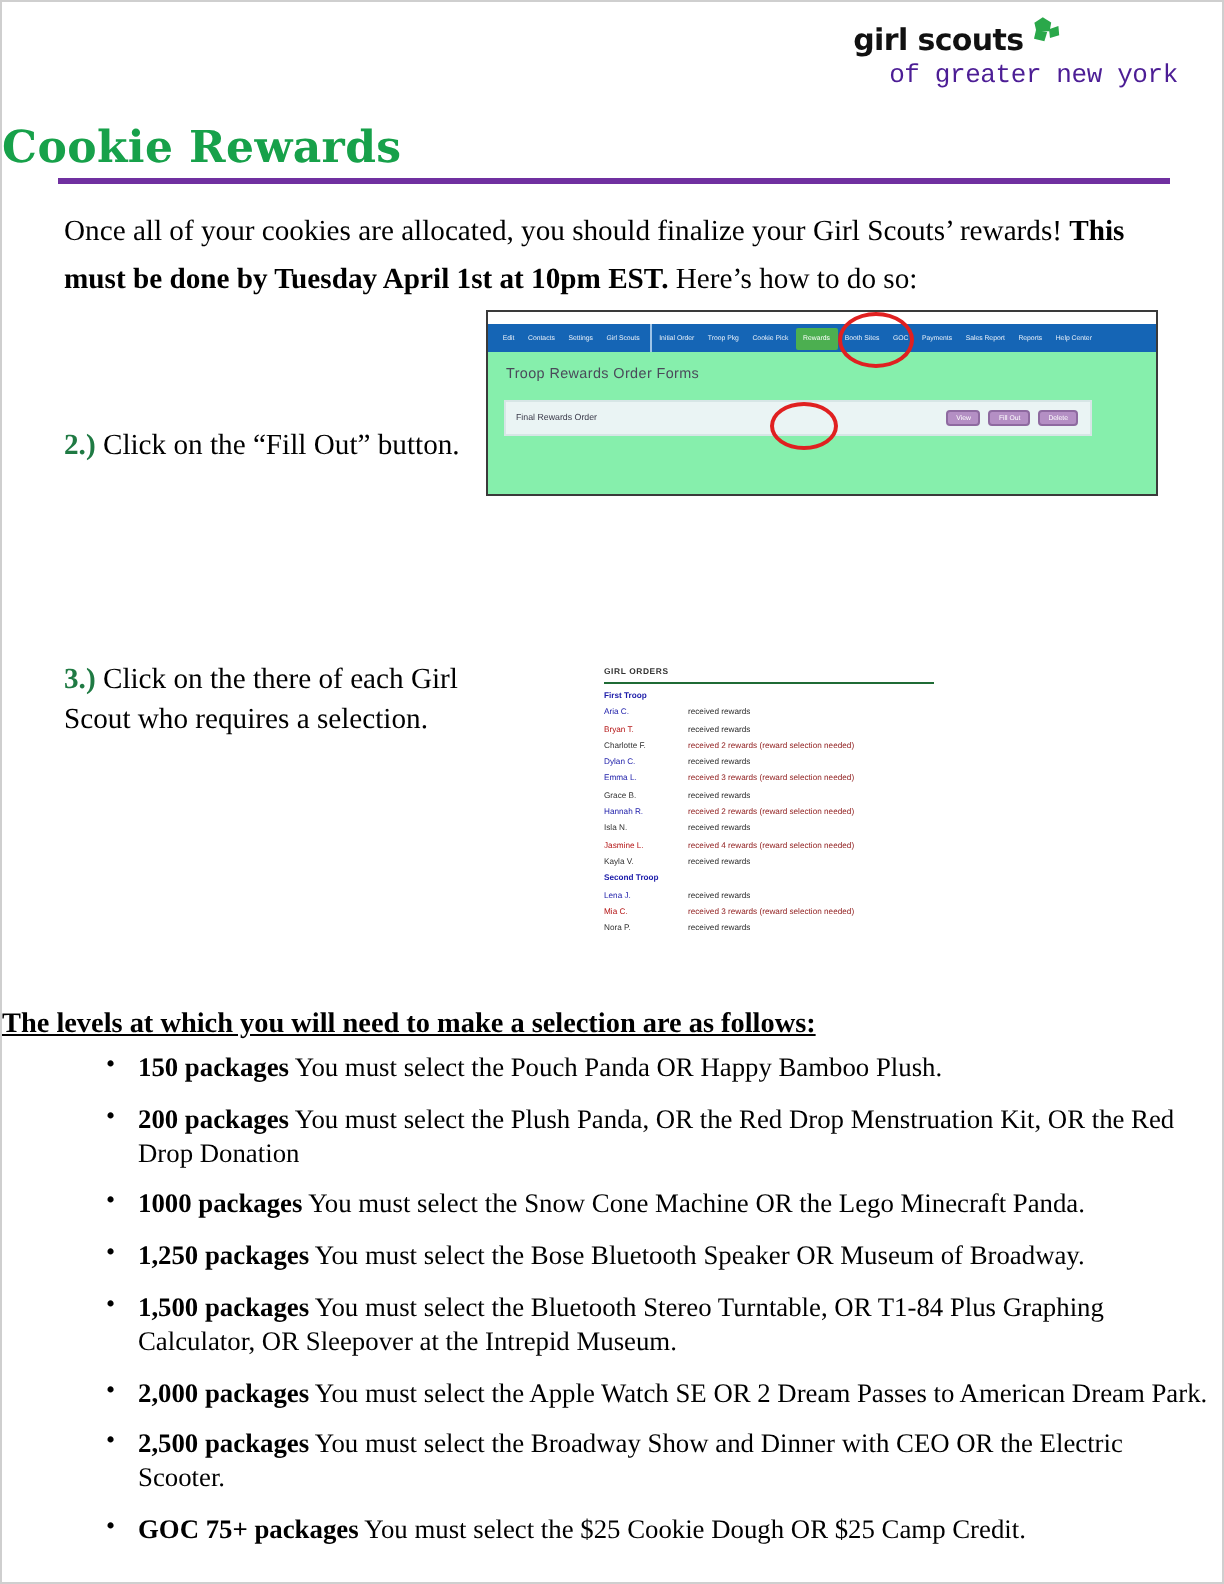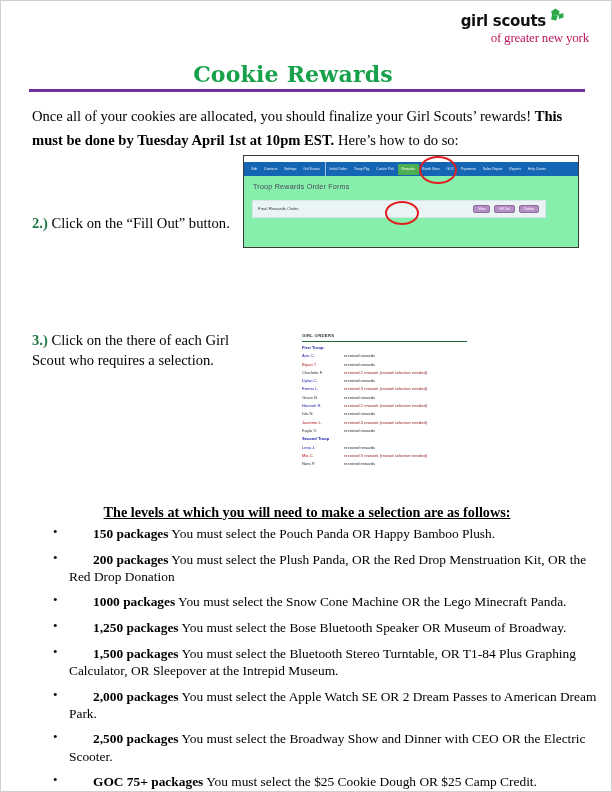--- a/index.html
+++ b/index.html
@@ -42,35 +42,34 @@
   .trefoil {
     display: inline-block;
     position: relative;
     width: 17px;
     height: 15px;
     vertical-align: top;
     margin-left: 1px;
     margin-top: -5px;
   }
   .logo-row2 {
-    font-family: Liberation Serif, serif;
+    font-family: Liberation Mono, monospace;
     font-size: 13px;
-    color: #be185d;
+    color: #4c1d95;
     margin-top: 2px;
-    margin-left: 30px;
+    margin-left: 18px;
     letter-spacing: -0.2px;
   }
 
   
   .title {
     position: absolute;
     top: 60px;
     left: 0;
     width: 584px;
-    text-align: center;
     font-family: "DejaVu Serif", serif;
     font-weight: bold;
     font-size: 22px;
     letter-spacing: 0.2px;
   }
   .rule {
     position: absolute;
     top: 88px;
     left: 28px;
     width: 556px;
@@ -273,21 +272,21 @@
     overflow: hidden;
   }
   .gval.red { color: #8e1a1a; }
 
   
   .levels-head {
     position: absolute;
     top: 503px;
     left: 0;
     width: 612px;
-    text-align: center;
+    text-align: left;
     font-size: 14.2px;
     font-weight: bold;
     text-decoration: underline;
   }
 
   
   ul.levels {
     position: absolute;
     top: 524px;
     left: 46px;
@@ -302,21 +301,21 @@
     line-height: 1.28;
     margin-bottom: 8.5px;
   }
   ul.levels li::before {
     content: "\2022";
     position: absolute;
     left: -16px;
     top: -1px;
     font-size: 13px;
   }
-  ul.levels li b { font-weight: bold; margin-left: 24px; }
+  ul.levels li b { font-weight: bold; }
 </style>
 </head>
 <body>
 
 <div class="page">
 
   <div class="logo">
     <span class="logo-row1">girl scouts</span><span class="trefoil">
       <svg width="17" height="15" viewBox="0 0 17 15" xmlns="http://www.w3.org/2000/svg">
         <path d="M8.4 0.6 L12.6 3.2 L11.8 7.6 L5.2 7.8 L4.2 3.4 Z" fill="#2aa84a"></path>

